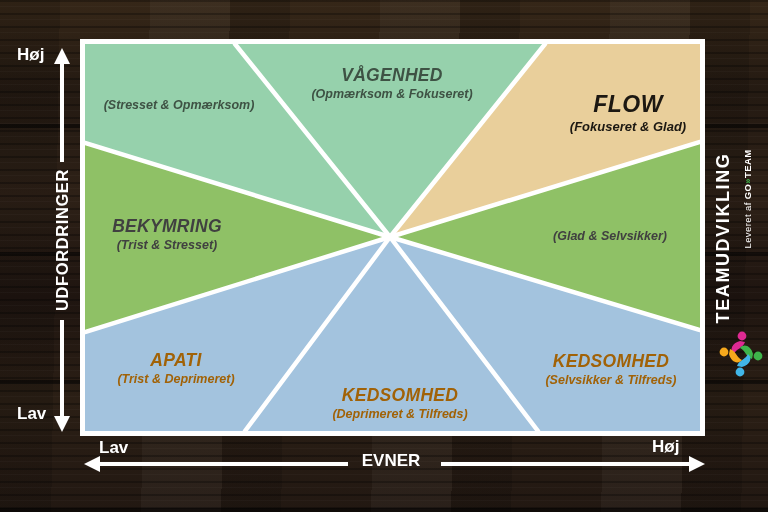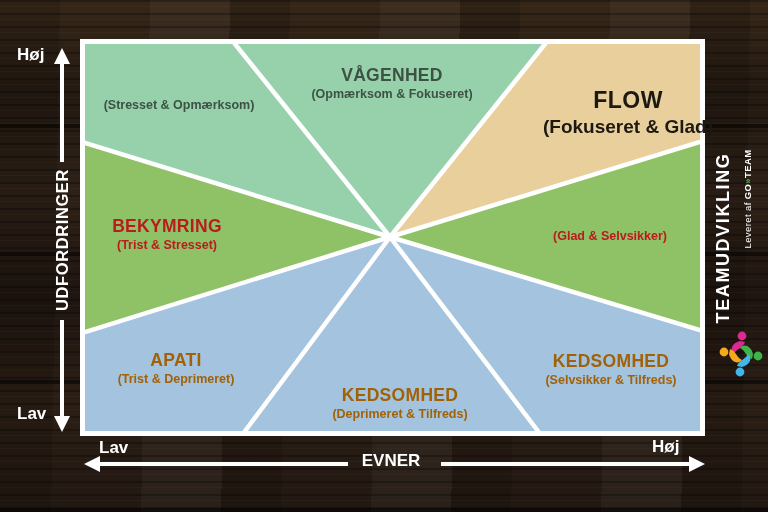--- a/index.html
+++ b/index.html
@@ -18,28 +18,28 @@
       linear-gradient(180deg,#362718 0%,#241a12 18%,#2e2117 38%,#1f1510 58%,#2b1f15 78%,#221812 100%);
   }
   
   .chart{
     position:absolute;left:80px;top:39px;width:615px;height:387px;
     border:5px solid #fff;background:#fff;
   }
   .chart svg.wedges{position:absolute;left:0;top:0;display:block;}
   .sector-label{
     position:absolute;transform:translate(-50%,-50%);
-    text-align:center;white-space:nowrap;font-weight:bold;line-height:1.25;
+    text-align:center;white-space:nowrap;font-weight:bold;line-height:1.25;font-style:italic;
   }
   .sector-label .t{font-size:17.5px;letter-spacing:0.3px;}
   .sector-label .s{font-size:12.5px;}
   .sector-label.big .t{font-size:23px;letter-spacing:0.5px;}
-  .sector-label.big .s{font-size:19px;}
+  .sector-label.big .s{font-size:13px;}
   .c-mint{color:#3e5244;}
-  .c-green{color:#b91c1c;}
+  .c-green{color:#404040;}
   .c-blue{color:#a16207;}
   .c-dark{color:#1c1812;margin-left:13px;}
   
   .axis-text{position:absolute;color:#fff;font-weight:bold;font-size:17px;white-space:nowrap;}
   .rot{transform:translate(-50%,-50%) rotate(-90deg);}
   .arrow{position:absolute;}
   .arrow svg{display:block;}
   
   .brand-name{
     position:absolute;left:723px;top:238px;color:#fff;font-weight:bold;

